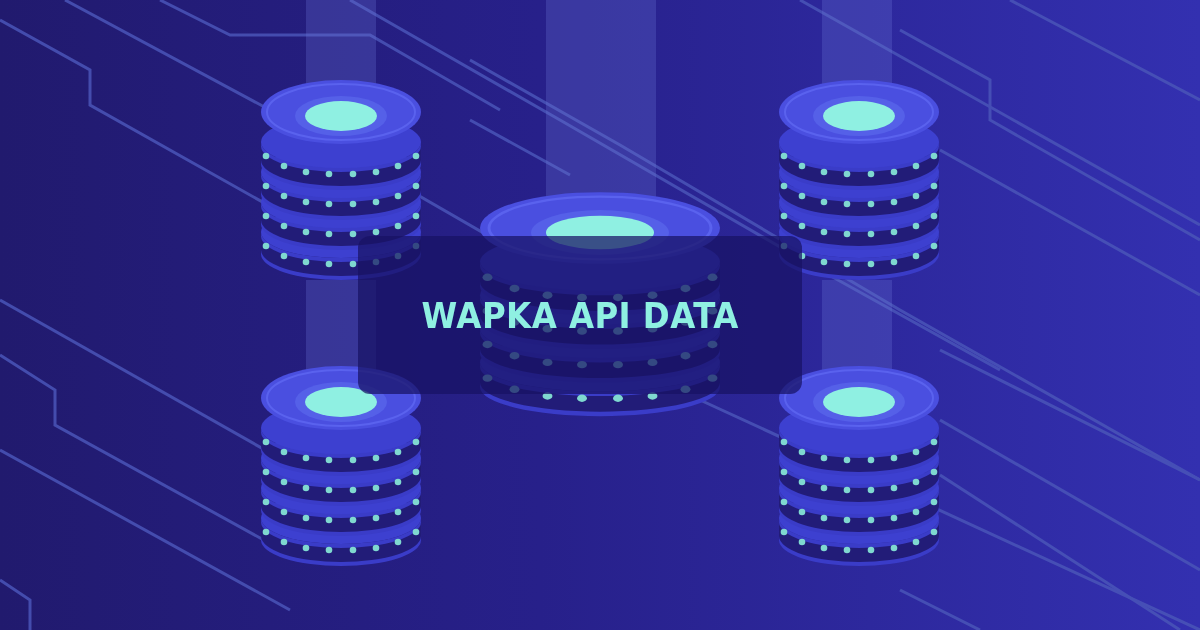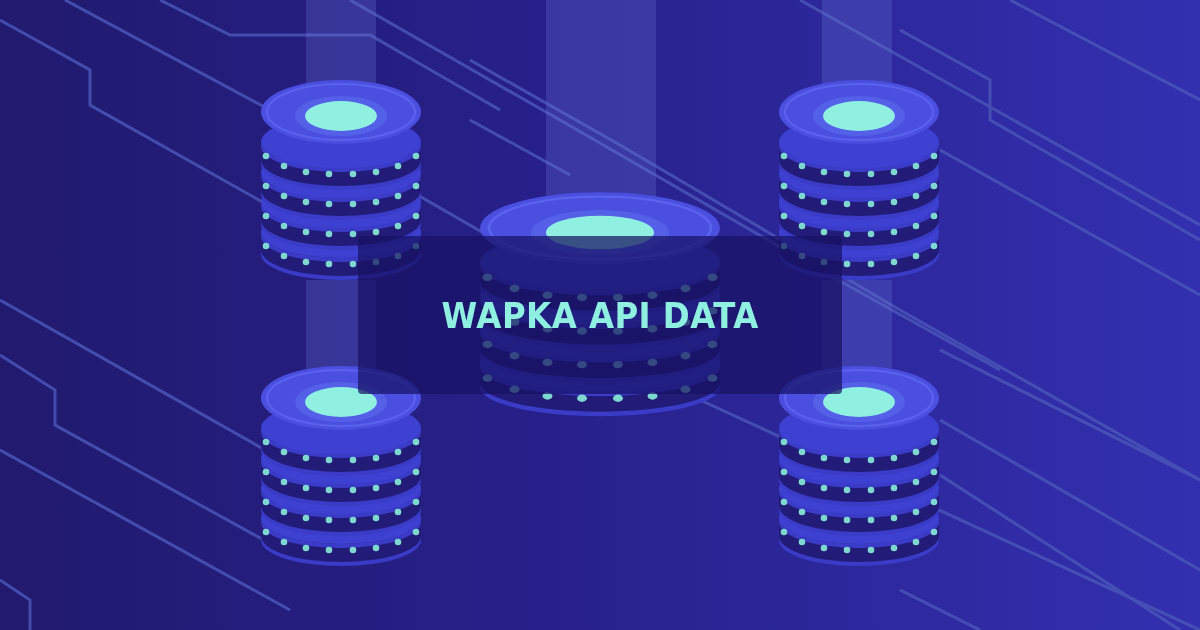--- a/index.html
+++ b/index.html
@@ -3,23 +3,23 @@
 <meta charset="utf-8">
 <style>
   html, body { margin: 0; padding: 0; }
   body { width: 1200px; height: 630px; overflow: hidden; }
   .canvas {
     position: relative; width: 1200px; height: 630px; overflow: hidden;
     background: linear-gradient(90deg, #211a6e 0%, #27208a 45%, #3330b0 100%);
   }
   svg.bg { position: absolute; left: 0; top: 0; }
   .caption {
-    position: absolute; left: 358px; top: 236px; width: 484px; height: 158px;
+    position: absolute; left: 358px; top: 236px; width: 444px; height: 158px;
     background: rgba(24, 18, 100, 0.72);
-    border-radius: 4px;
+    border-radius: 12px;
     display: flex; align-items: center; justify-content: center;
   }
   .caption-text {
     font-family: "DejaVu Sans", sans-serif;
     font-weight: bold; font-size: 36px; letter-spacing: 0.5px;
     color: #8ff0e2;
     transform: scaleX(0.9);
   }
 </style>
 </head>

